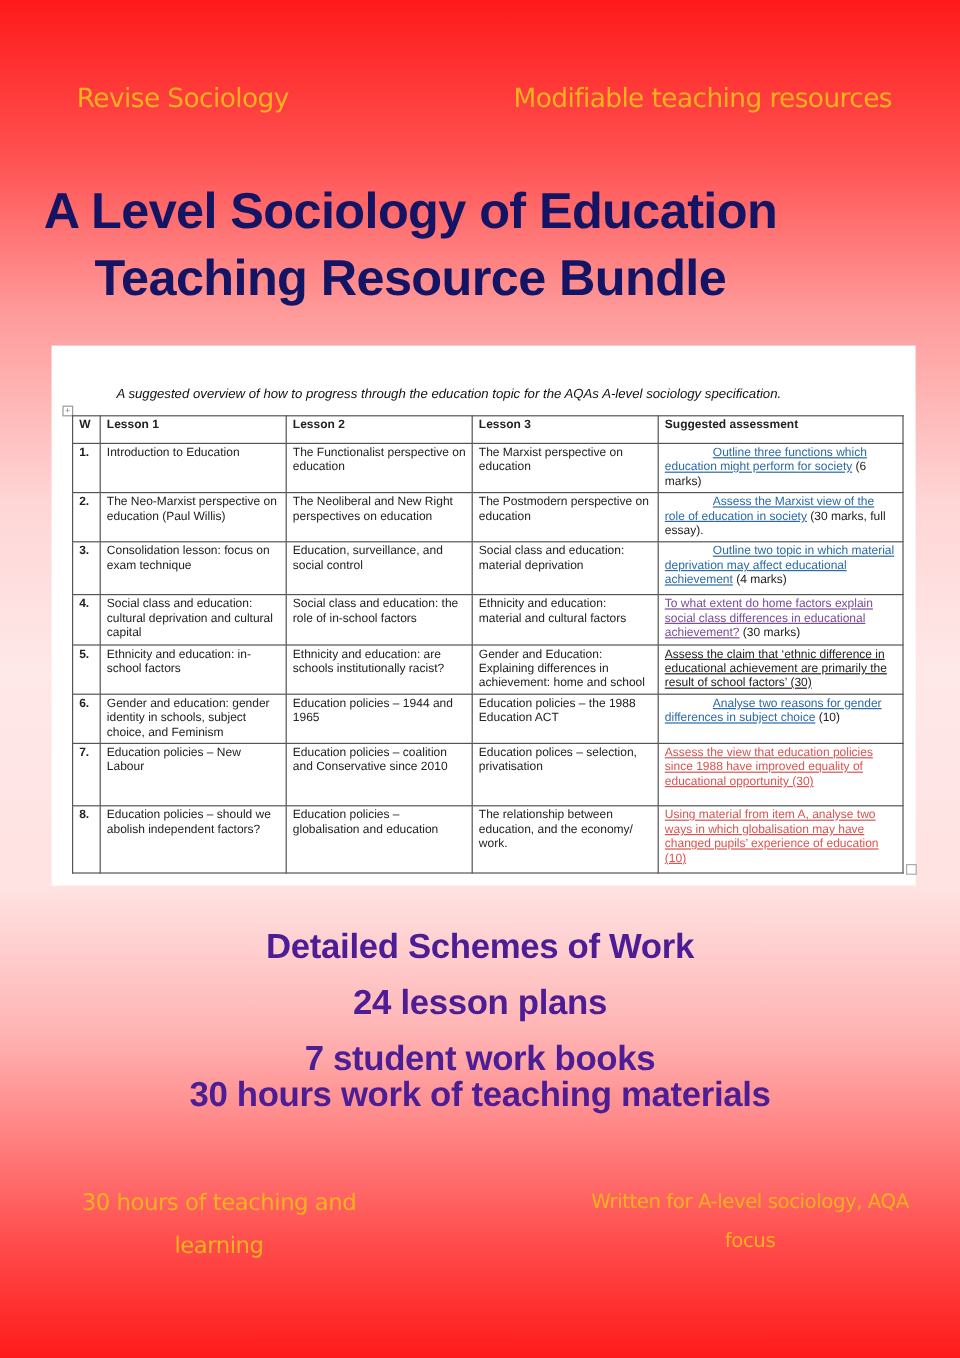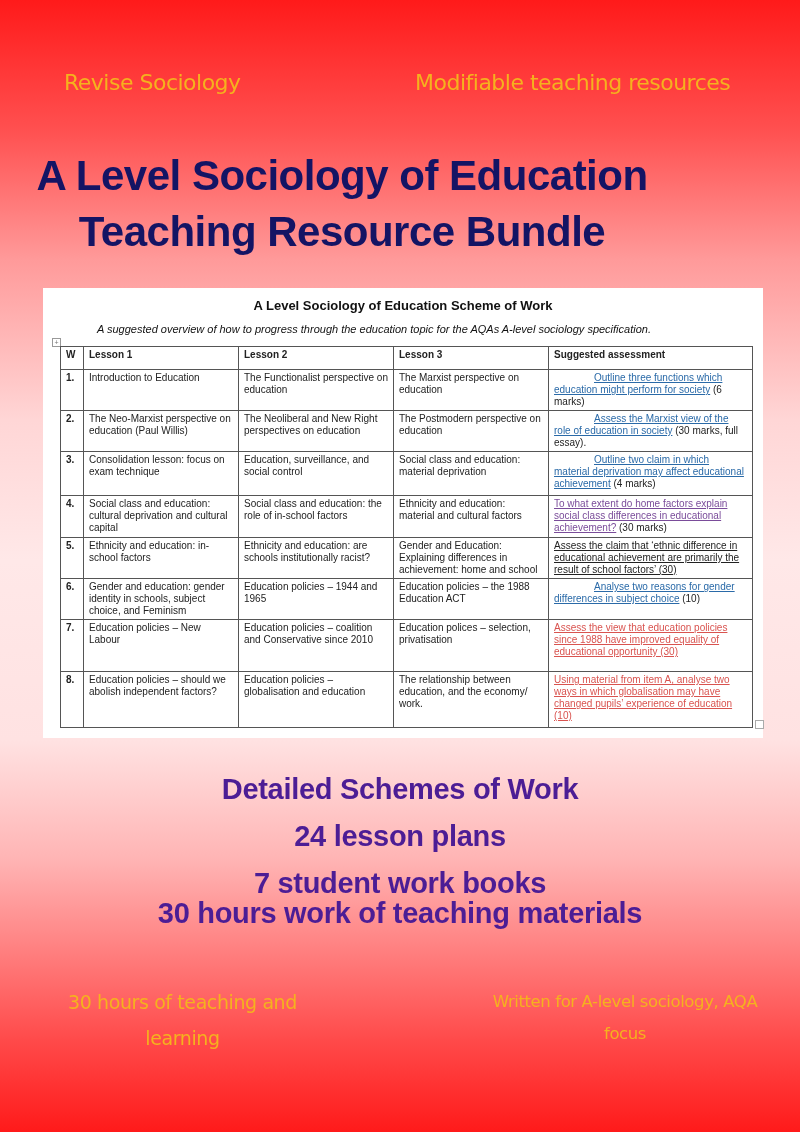--- a/index.html
+++ b/index.html
@@ -7,21 +7,21 @@
     width: 800px; height: 1132px; position: relative; overflow: hidden;
     background: linear-gradient(to bottom, #ff1a1a 0px, #ff5050 130px, #ff9a9a 260px, #ffd6d6 420px, #ffe8e8 560px, #ffe2e2 740px, #ffb4b4 860px, #ff7a7a 960px, #ff4a4a 1040px, #ff1a1a 1132px);
     font-family: "Liberation Sans", sans-serif;
   }
   .tagline {
     position: absolute; color: #f5b21e;
     font-family: "DejaVu Sans", sans-serif; font-size: 22px; font-weight: normal;
     letter-spacing: -0.5px;
   }
   #tag-left { left: 64px; top: 70px; }
-  #tag-right { left: 415px; top: 70px; }
+  #tag-right { left: 428px; top: 70px; }
   .headline {
     position: absolute; left: 0; width: 684px; text-align: center;
     color: #141464; font-family: "Liberation Sans", sans-serif; font-weight: bold;
     font-size: 42px; letter-spacing: -0.5px;
   }
   #title-1 { top: 152px; }
   #title-2 { top: 208px; }
   .doc {
     position: absolute; left: 43px; top: 288px; width: 720px; height: 450px;
     background: #ffffff;
@@ -77,21 +77,20 @@
 </head>
 <body>
 
 <div id="tag-left" class="tagline">Revise Sociology</div>
 <div id="tag-right" class="tagline">Modifiable teaching resources</div>
 
 <div id="title-1" class="headline">A Level Sociology of Education</div>
 <div id="title-2" class="headline">Teaching Resource Bundle</div>
 
 <div class="doc">
-  <div class="doc-title">A Level Sociology of Education Scheme of Work</div>
   <div class="doc-sub">A suggested overview of how to progress through the education topic for the AQAs A-level sociology specification.</div>
   <div class="table-handle">+</div>
 
   <table class="sow">
     <colgroup>
       <col style="width:23px">
       <col style="width:155px">
       <col style="width:155px">
       <col style="width:155px">
       <col style="width:204px">
@@ -118,21 +117,21 @@
         <td>The Neo-Marxist perspective on education (Paul Willis)</td>
         <td>The Neoliberal and New Right perspectives on education</td>
         <td>The Postmodern perspective on education</td>
         <td><span class="link blue">Assess the Marxist view of the role of education in society</span><span> (30 marks, full essay).</span></td>
       </tr>
       <tr style="height:44px">
         <td class="wcol">3.</td>
         <td>Consolidation lesson: focus on exam technique</td>
         <td>Education, surveillance, and social control</td>
         <td>Social class and education: material deprivation</td>
-        <td><span class="link blue">Outline two claim in which material deprivation may affect educational achievement</span><span> (4 marks)</span></td>
+        <td><span class="link blue">Outline two topic in which material deprivation may affect educational achievement</span><span> (4 marks)</span></td>
       </tr>
       <tr style="height:42px">
         <td class="wcol">4.</td>
         <td>Social class and education: cultural deprivation and cultural capital</td>
         <td>Social class and education: the role of in-school factors</td>
         <td>Ethnicity and education: material and cultural factors</td>
         <td><span class="link purple">To what extent do home factors explain social class differences in educational achievement?</span><span> (30 marks)</span></td>
       </tr>
       <tr style="height:40px">
         <td class="wcol">5.</td>

